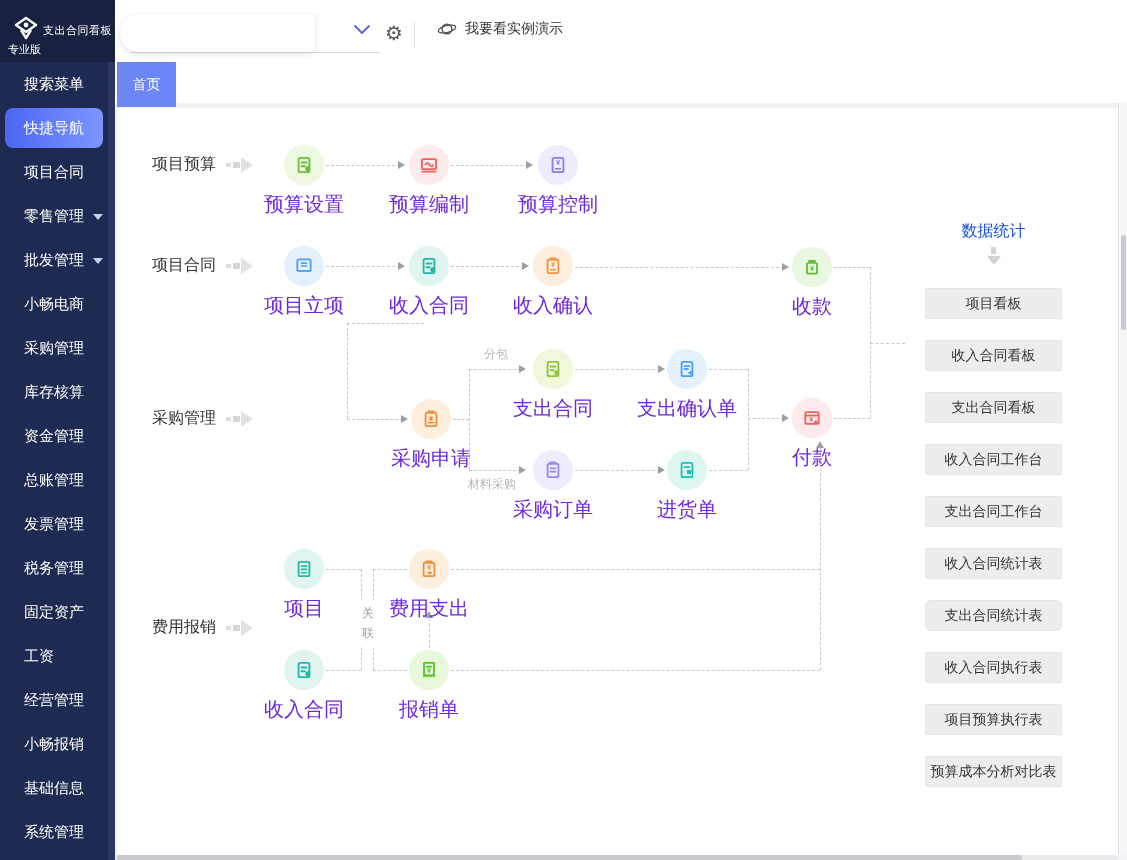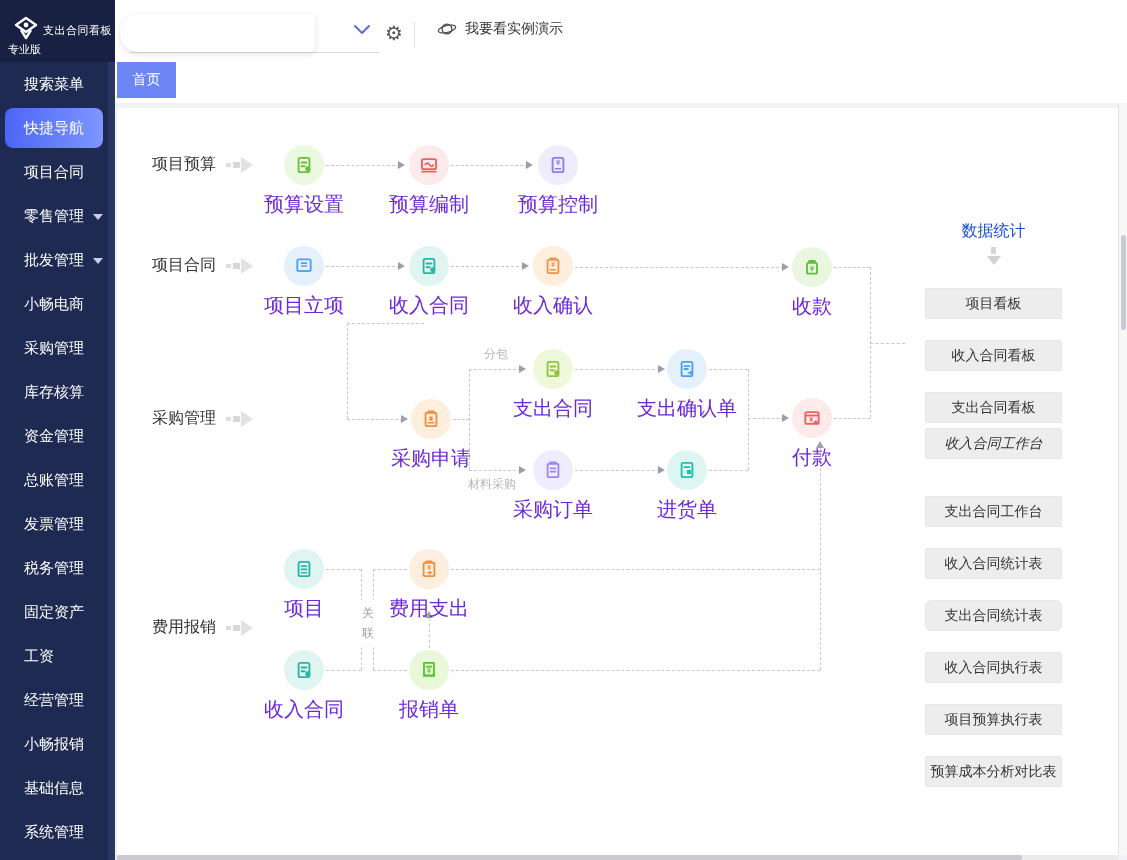--- a/index.html
+++ b/index.html
@@ -21,21 +21,21 @@
   .topbar{position:absolute;left:115px;top:0;width:1012px;height:62px;background:#fff;border-bottom:1px solid #ececf2;}
   .acct-underline{position:absolute;left:15px;top:52px;width:250px;border-bottom:1px solid #d8d8e0;}
   .censor{position:absolute;left:5px;top:14px;width:195px;height:38px;background:#fff;border-radius:19px 6px 6px 19px;box-shadow:0 2px 6px rgba(90,95,120,.18);}
   .chevron{position:absolute;left:238px;top:24px;}
   .gear{position:absolute;left:270px;top:21px;font-size:20px;color:#51535e;cursor:pointer;}
   .tb-divider{position:absolute;left:299px;top:22px;width:1px;height:26px;background:#e2e2ea;}
   .demo{position:absolute;left:322px;top:20px;display:flex;align-items:center;gap:8px;cursor:pointer;color:#333;font-size:14px;}
 
   
   .tabrow{position:absolute;left:115px;top:62px;width:1012px;height:41px;background:#fff;}
-  .tab-home{position:absolute;left:2px;top:0;width:59px;height:36px;background:#6d86f6;color:#fff;font-size:14px;display:flex;align-items:center;justify-content:center;cursor:pointer;}
+  .tab-home{position:absolute;left:2px;top:0;width:59px;height:45px;background:#6d86f6;color:#fff;font-size:14px;display:flex;align-items:center;justify-content:center;cursor:pointer;}
   .canvas{position:absolute;left:117px;top:108px;width:1001px;height:747px;background:#fff;}
   .vscroll{position:absolute;left:1118px;top:103px;width:9px;height:752px;background:#f7f7f8;border-left:1px solid #e3e3e6;}
   .vthumb{position:absolute;left:2px;top:132px;width:5px;height:95px;border-radius:3px;background:#c7cad6;}
   .hscroll{position:absolute;left:115px;top:855px;width:1003px;height:5px;background:#ebebee;}
   .hthumb{position:absolute;left:2px;top:0;width:905px;height:5px;background:#c9c9d0;border-radius:2px;}
 
   
   .rowlab{position:absolute;font-size:16px;color:#333;display:flex;align-items:center;gap:10px;white-space:nowrap;}
   .rl-arrow{display:inline-flex;align-items:center;}
   .rl-arrow .d1{width:5px;height:4px;background:#dedede;margin-right:2px;}
@@ -385,21 +385,21 @@
   </div>
 
   <div class="stats-title">数据统计</div>
   <div class="stats-arrow">
       <i class="stub"></i>
       <i class="tri"></i>
     </div>
   <div class="stat-btn" style="top:288px;">项目看板</div>
   <div class="stat-btn" style="top:340px;">收入合同看板</div>
   <div class="stat-btn" style="top:392px;">支出合同看板</div>
-  <div class="stat-btn" style="top:428px;font-style:italic;">收入合同工作台</div>
+  <div class="stat-btn" style="top:444px;">收入合同工作台</div>
   <div class="stat-btn" style="top:496px;">支出合同工作台</div>
   <div class="stat-btn" style="top:548px;">收入合同统计表</div>
   <div class="stat-btn" style="top:600px;border-radius:6px;">支出合同统计表</div>
   <div class="stat-btn" style="top:652px;">收入合同执行表</div>
   <div class="stat-btn" style="top:704px;">项目预算执行表</div>
   <div class="stat-btn" style="top:756px;">预算成本分析对比表</div>
 
   <div class="vscroll">
       <div class="vthumb"></div>
     </div>

